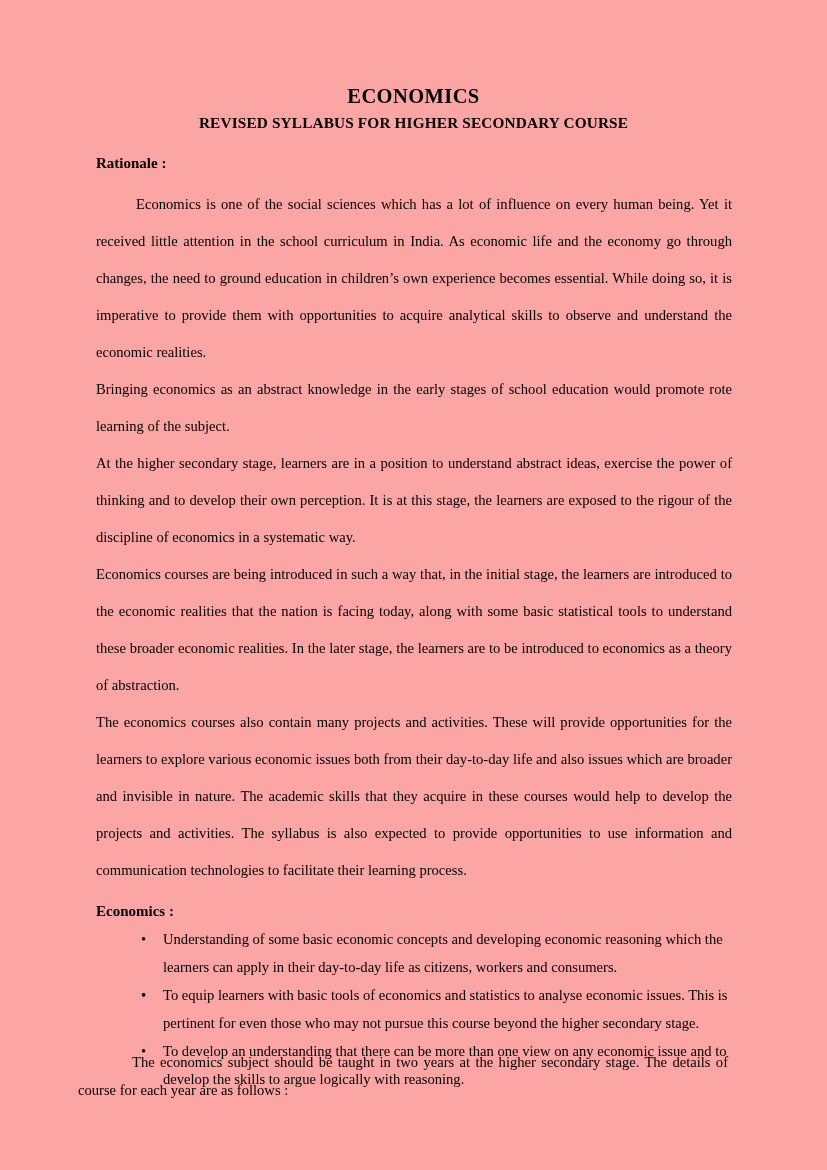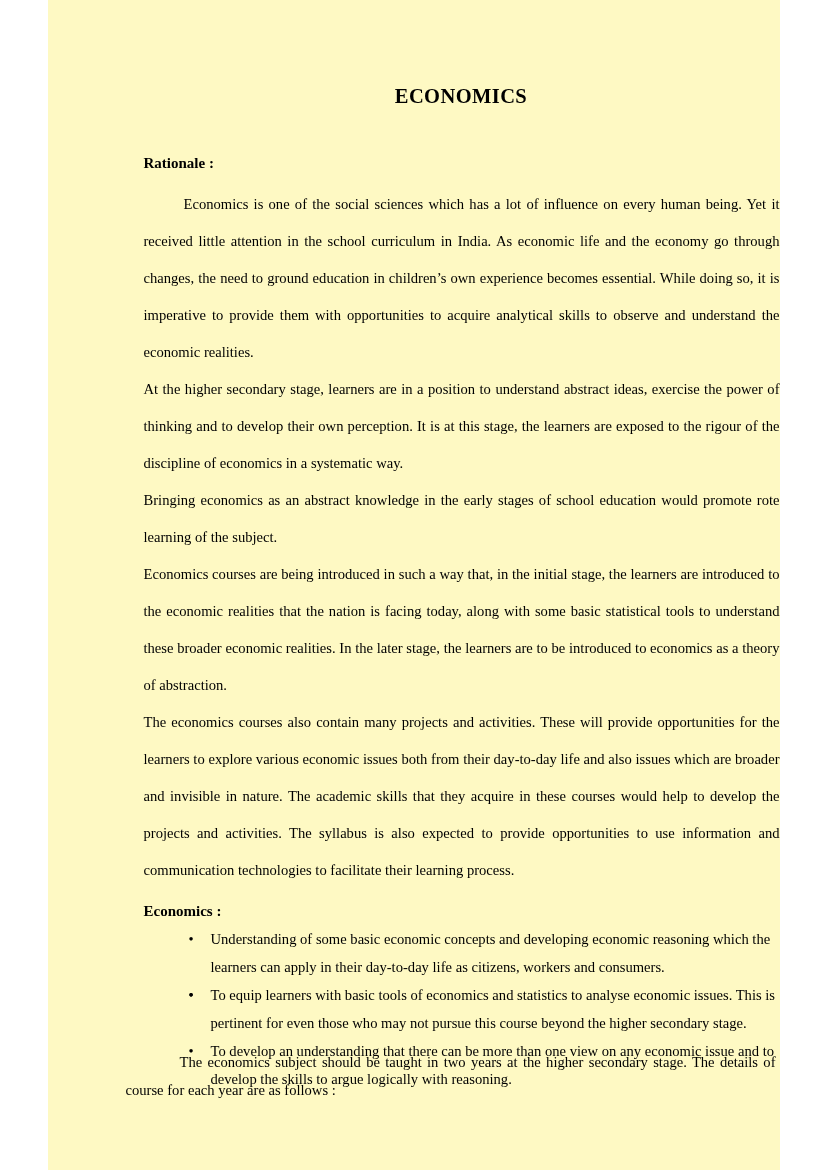--- a/index.html
+++ b/index.html
@@ -6,24 +6,24 @@
     margin: 0;
     padding: 0;
     background: #ffffff;
   }
   body {
     font-family: "Liberation Serif", "DejaVu Serif", serif;
     color: #000000;
   }
   .page {
     position: relative;
-    width: 732px;
+    width: 827px;
     height: 1170px;
     margin: 0 auto;
-    background: #fef9c3;
+    background: #fca5a5;
     overflow: hidden;
     box-sizing: border-box;
   }
 
   
   .title-block {
     position: absolute;
     left: 0;
     top: 84px;
     width: 827px;
@@ -113,31 +113,32 @@
     margin: 0;
   }
 </style>
 </head>
 <body>
 
 <div class="page">
 
   <div class="title-block">
     <div class="doc-title">ECONOMICS</div>
+    <div class="doc-subtitle">REVISED SYLLABUS FOR HIGHER SECONDARY COURSE</div>
   </div>
 
   <div class="body-col">
 
     <div class="section-head">Rationale :</div>
 
     <p class="para first">Economics is one of the social sciences which has a lot of influence on every human being. Yet it received little attention in the school curriculum in India. As economic life and the economy go through changes, the need to ground education in children’s own experience becomes essential. While doing so, it is imperative to provide them with opportunities to acquire analytical skills to observe and understand the economic realities.</p>
 
+    <p class="para">Bringing economics as an abstract knowledge in the early stages of school education would promote rote learning of the subject.</p>
+
     <p class="para">At the higher secondary stage, learners are in a position to understand abstract ideas, exercise the power of thinking and to develop their own perception. It is at this stage, the learners are exposed to the rigour of the discipline of economics in a systematic way.</p>
-
-    <p class="para">Bringing economics as an abstract knowledge in the early stages of school education would promote rote learning of the subject.</p>
 
     <p class="para">Economics courses are being introduced in such a way that, in the initial stage, the learners are introduced to the economic realities that the nation is facing today, along with some basic statistical tools to understand these broader economic realities.  In  the later stage, the learners are to be introduced to economics as a theory of abstraction.</p>
 
     <p class="para">The economics courses also contain many projects and activities. These will provide opportunities for the learners to explore various economic issues both from their day-to-day life and also issues which are broader and invisible in nature. The academic skills that they acquire in these courses would help to develop the projects and activities. The syllabus is also expected to provide opportunities to use information and communication technologies to facilitate their learning process.</p>
 
     <div class="section-head objectives">Economics :</div>
 
     <ul class="objective-list">
       <li>
         <span class="bullet-dot">•</span>

